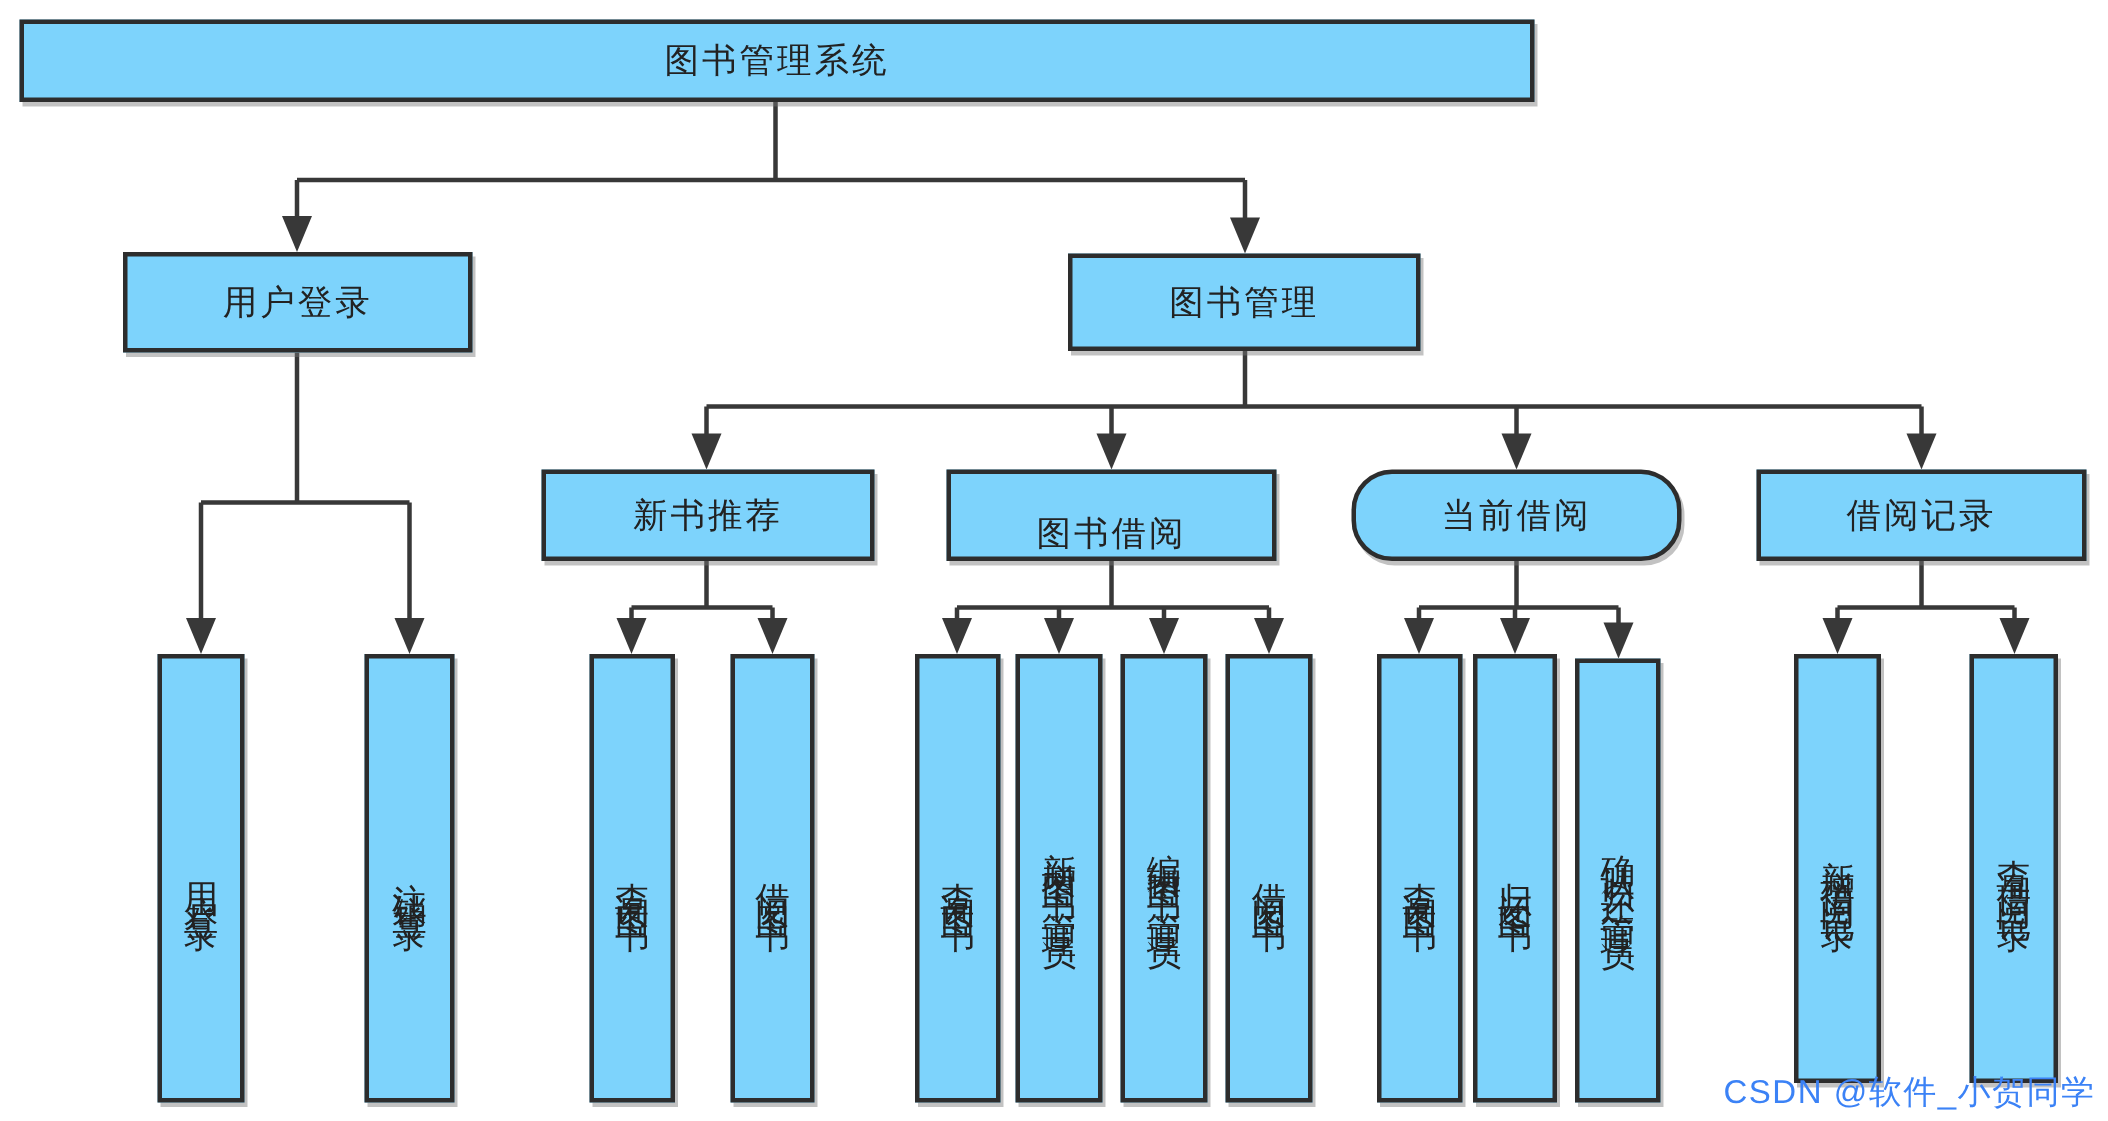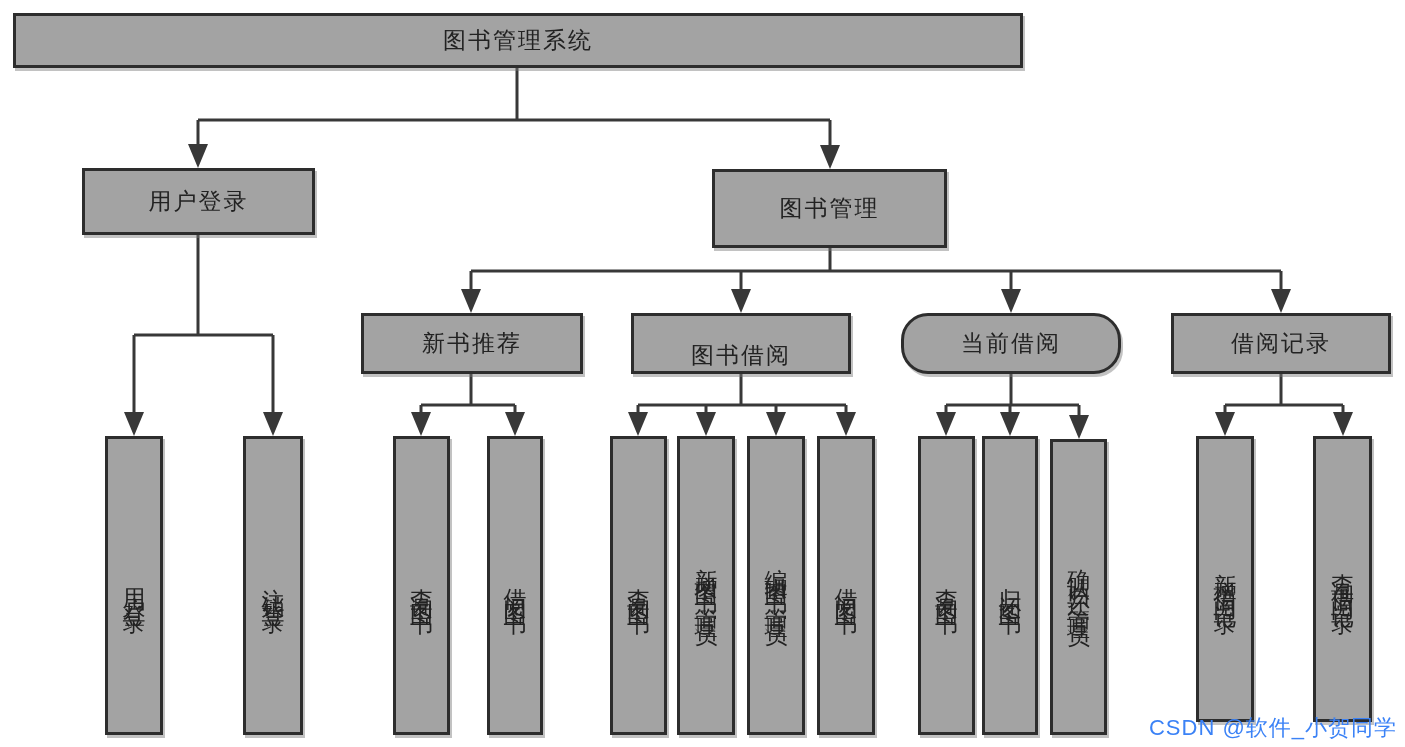--- a/index.html
+++ b/index.html
@@ -8,21 +8,21 @@
     background: #ffffff;
     font-family: "Liberation Sans", "DejaVu Sans", sans-serif;
     position: relative;
     overflow: hidden;
     color: #222;
   }
   #canvas { position: absolute; inset: 0; width: 1405px; height: 747px; }
   #connectors { position: absolute; left: 0; top: 0; z-index: 1; }
   .node {
     position: absolute;
-    background: #a3a3a3;
+    background: #7dd3fc;
     border: 3px solid #2d2d2d;
     box-shadow: 2px 3px 0 rgba(120,120,120,0.45);
     box-sizing: border-box;
     display: flex;
     align-items: center;
     justify-content: center;
     z-index: 2;
   }
   .hlabel {
     font-size: 23px;
@@ -89,21 +89,21 @@
     </g>
   </svg>
 
   <div class="node" style="left:13px; top:13px; width:1010px; height:55px;">
     <span class="hlabel">图书管理系统</span>
   </div>
 
   <div class="node" style="left:82px; top:168px; width:233px; height:67px;">
     <span class="hlabel">用户登录</span>
   </div>
-  <div class="node" style="left:712px; top:169px; width:235px; height:79px;">
+  <div class="node" style="left:712px; top:169px; width:235px; height:65px;">
     <span class="hlabel">图书管理</span>
   </div>
 
   <div class="node" style="left:361px; top:313px; width:222px; height:61px;">
     <span class="hlabel">新书推荐</span>
   </div>
   <div class="node" style="left:631px; top:313px; width:220px; height:61px;align-items:flex-end;">
     <span class="hlabel">图书借阅</span>
   </div>
   <div class="node" style="left:901px; top:313px; width:220px; height:61px;border-radius:27px;">

